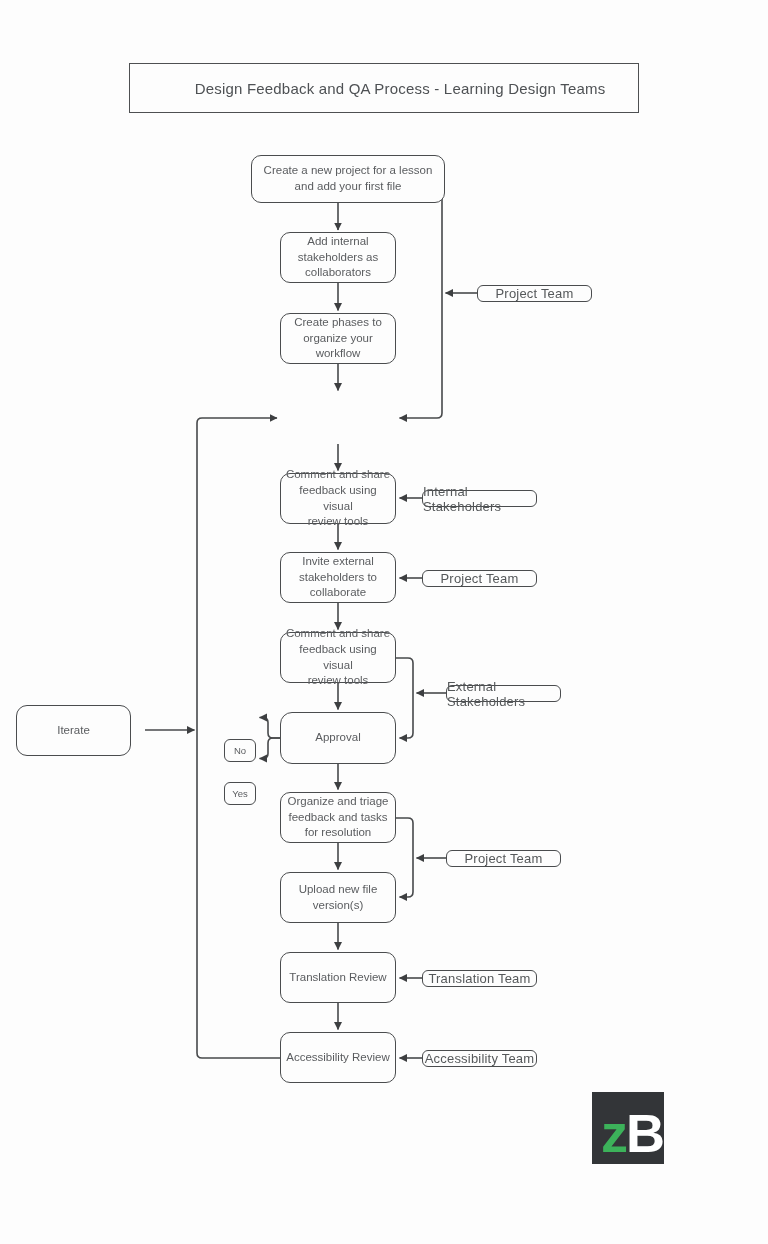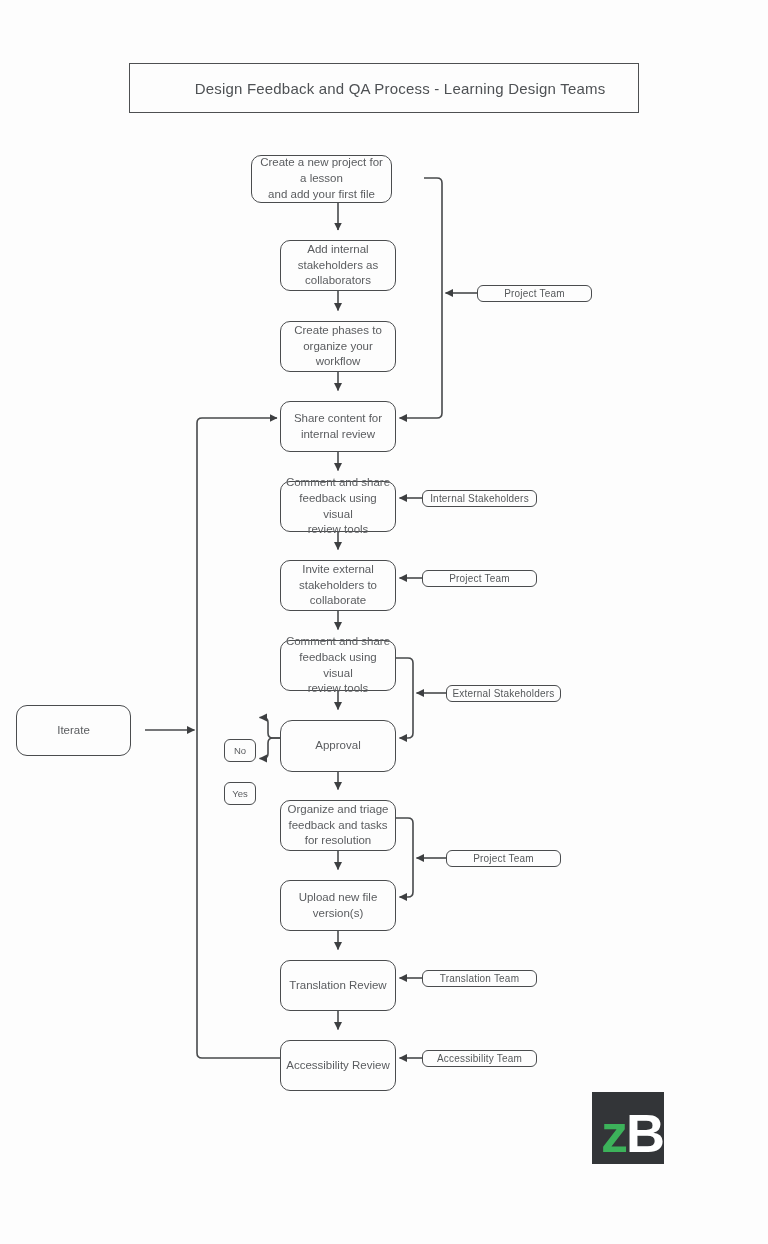--- a/index.html
+++ b/index.html
@@ -14,34 +14,34 @@
     display:flex;align-items:center;justify-content:center;
     font-size:15px;color:#4e5154;letter-spacing:.2px;padding-left:32px;
   }
   .node{
     position:absolute;box-sizing:border-box;
     border:1.6px solid #4a4c4e;border-radius:10px;background:#fdfdfd;
     display:flex;align-items:center;justify-content:center;text-align:center;
     font-size:11.5px;line-height:1.38;color:#5a5c5f;
     white-space:pre-line;padding:2px 4px;
   }
-  .node.std{left:280px;width:116px;height:51px;margin-top:8px;}
-  .node.wide{left:251px;top:155px;width:141px;height:48px;}
+  .node.std{left:280px;width:116px;height:51px;}
+  .node.wide{left:251px;top:155px;width:194px;height:48px;}
   .node.iter{left:16px;top:705px;width:115px;height:51px;border-radius:11px;}
   .mini{
     position:absolute;left:224px;width:32px;height:23px;box-sizing:border-box;
     border:1.5px solid #4a4c4e;border-radius:6px;background:#fdfdfd;
     display:flex;align-items:center;justify-content:center;
     font-size:9.5px;color:#5a5c5f;margin-top:34px;
   }
   .slim{
     position:absolute;width:115px;height:17px;box-sizing:border-box;
     border:1.4px solid #4a4c4e;border-radius:6px;background:#fdfdfd;
     display:flex;align-items:center;justify-content:center;
-    font-size:10px;color:#55585a;letter-spacing:.2px;
+    font-size:13px;color:#55585a;letter-spacing:.2px;
   }
   .logo{position:absolute;left:592px;top:1092px;width:72px;height:72px;background:#333538;}
   .logo .zb{
     position:absolute;left:9px;bottom:4px;
     font-family:"Liberation Sans",sans-serif;font-weight:bold;font-size:54px;
     letter-spacing:-2px;line-height:1;
   }
   .logo .z{color:#3cb25a;}
   .logo .b{color:#ffffff;}
 </style>
@@ -101,22 +101,20 @@
   <div class="title-box">Design Feedback and QA Process - Learning Design Teams</div>
 
   <div class="node wide">Create a new project for a lesson
 and add your first file</div>
   <div class="node std" style="top:232px">Add internal
 stakeholders as
 collaborators</div>
   <div class="node std" style="top:313px">Create phases to
 organize your
 workflow</div>
-  <div class="node std" style="top:393px">Share content for
-internal review</div>
   <div class="node std" style="top:473px">Comment and share
 feedback using visual
 review tools</div>
   <div class="node std" style="top:552px">Invite external
 stakeholders to
 collaborate</div>
   <div class="node std" style="top:632px">Comment and share
 feedback using visual
 review tools</div>
   <div class="node std" style="top:712px;height:52px;border-radius:12px">Approval</div>

